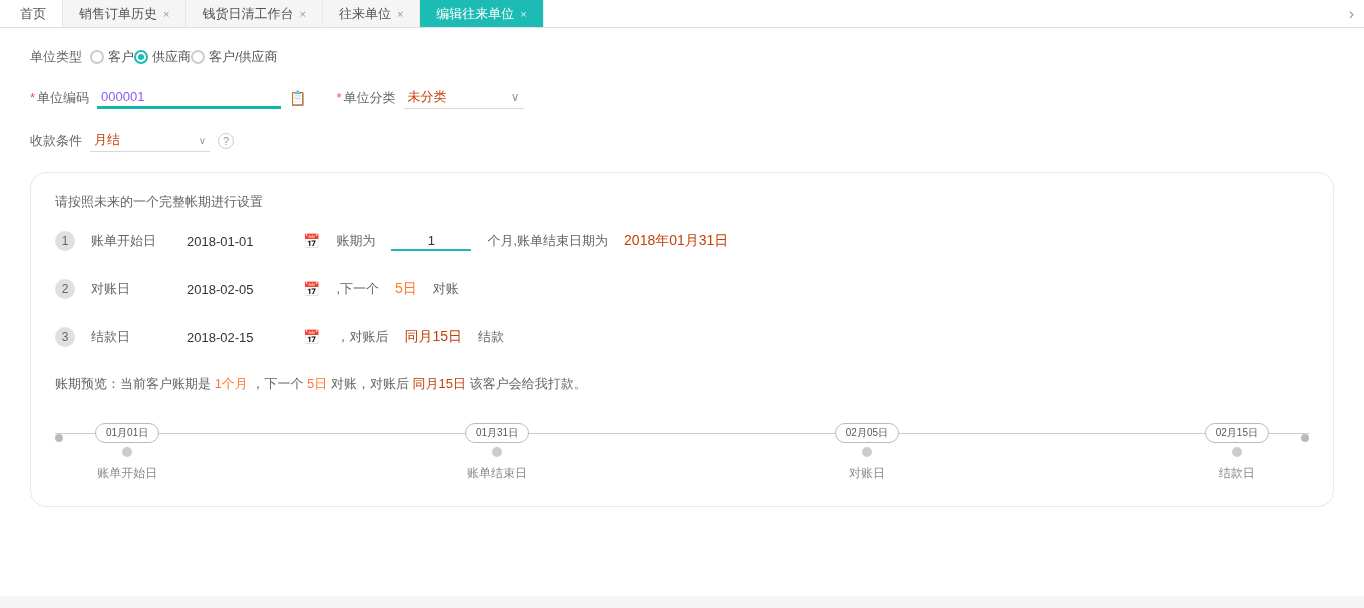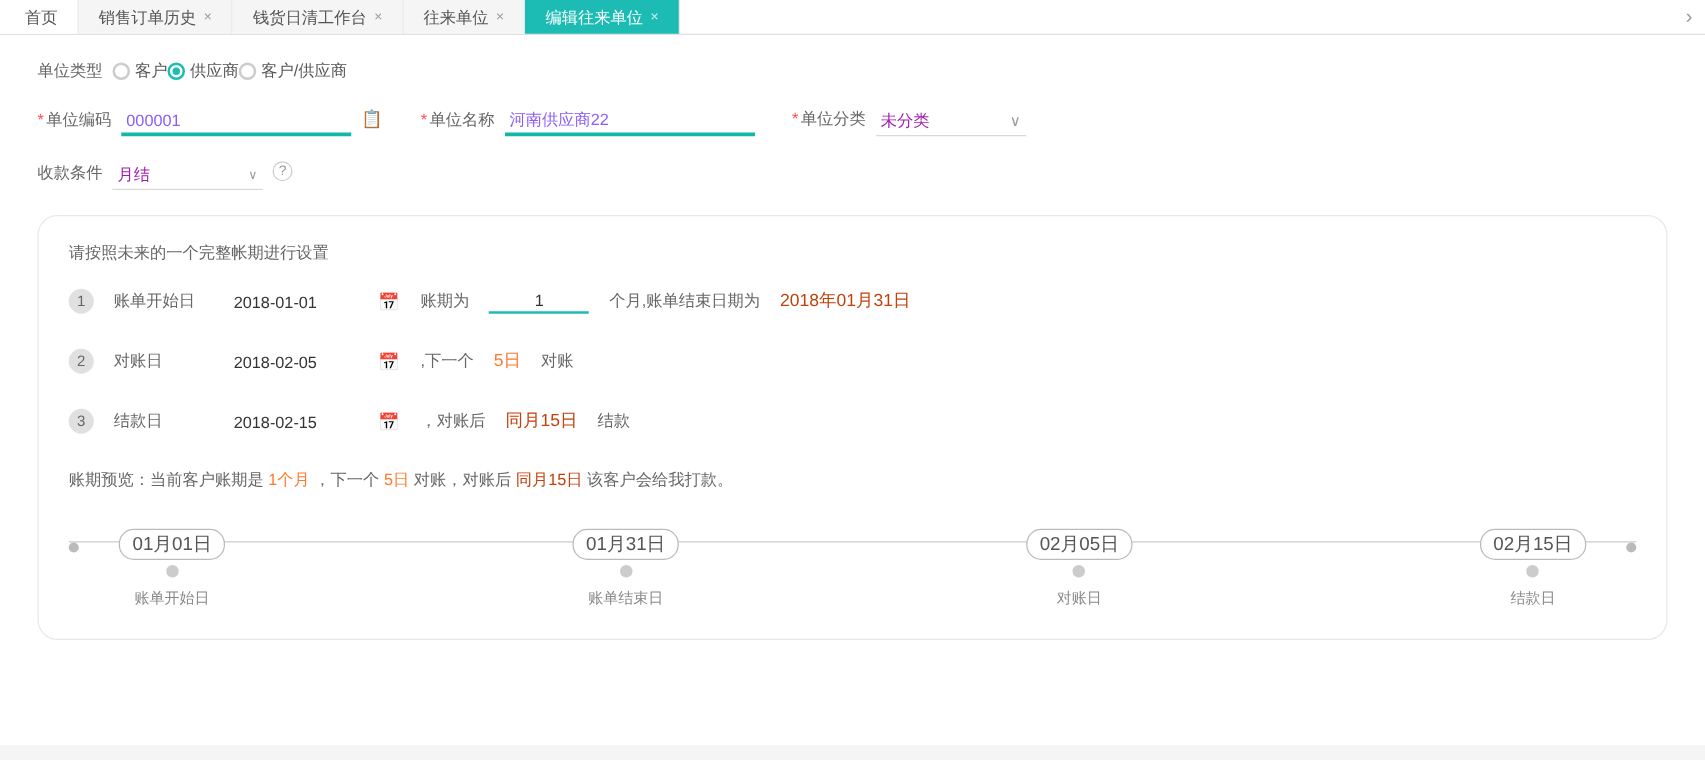--- a/index.html
+++ b/index.html
@@ -57,21 +57,21 @@
 
     
     .form-row {
       display: flex;
       align-items: center;
       margin-bottom: 20px;
       gap: 30px;
     }
     .form-group {
       display: flex;
-      align-items: flex-start;
+      align-items: center;
       gap: 8px;
     }
     .form-label {
       color: #666;
       white-space: nowrap;
       font-size: 13px;
     }
     .required-star {
       color: #ff4d4f;
       margin-right: 2px;
@@ -126,21 +126,21 @@
     .dropdown-wrap {
       display: flex;
       align-items: center;
       border-bottom: 1px solid #d9d9d9;
       gap: 4px;
       padding: 2px 4px;
       min-width: 120px;
       cursor: pointer;
     }
     .dropdown-text {
-      color: #a21caf;
+      color: #c2410c;
       font-size: 13px;
       flex: 1;
     }
     .dropdown-arrow {
       color: #999;
       font-size: 10px;
     }
     .dropdown-arrow2 {
       color: #999;
       font-size: 12px;
@@ -264,21 +264,21 @@
       height: 10px;
       border-radius: 50%;
       background: #ccc;
       border: 2px solid #ccc;
       z-index: 1;
     }
     .tl-badge {
       border: 1px solid #bbb;
       border-radius: 12px;
       padding: 2px 10px;
-      font-size: 15px;
+      font-size: 10px;
       color: #555;
       background: #fff;
       white-space: nowrap;
     }
     .tl-sub {
       font-size: 12px;
       color: #888;
       margin-top: 4px;
     }
 
@@ -335,26 +335,20 @@
   <div class="form-row">
     <div class="form-group">
       <span class="form-label">
         <span class="required-star">*</span><span>单位编码</span>
       </span>
       <input type="text" class="text-input" value="000001" style="">
       <span class="calendar-icon">📋</span>
     </div>
     <div class="form-group">
       <span class="form-label">
-        <span class="required-star">*</span><span>单位名称</span>
-      </span>
-      <input type="text" class="text-input wide" value="河南供应商22" style="">
-    </div>
-    <div class="form-group">
-      <span class="form-label">
         <span class="required-star">*</span><span>单位分类</span>
       </span>
       <div class="dropdown-wrap">
         <span class="dropdown-text">未分类</span>
         <span class="dropdown-arrow2">∨</span>
       </div>
     </div>
   </div>
 
   <div class="form-row">

